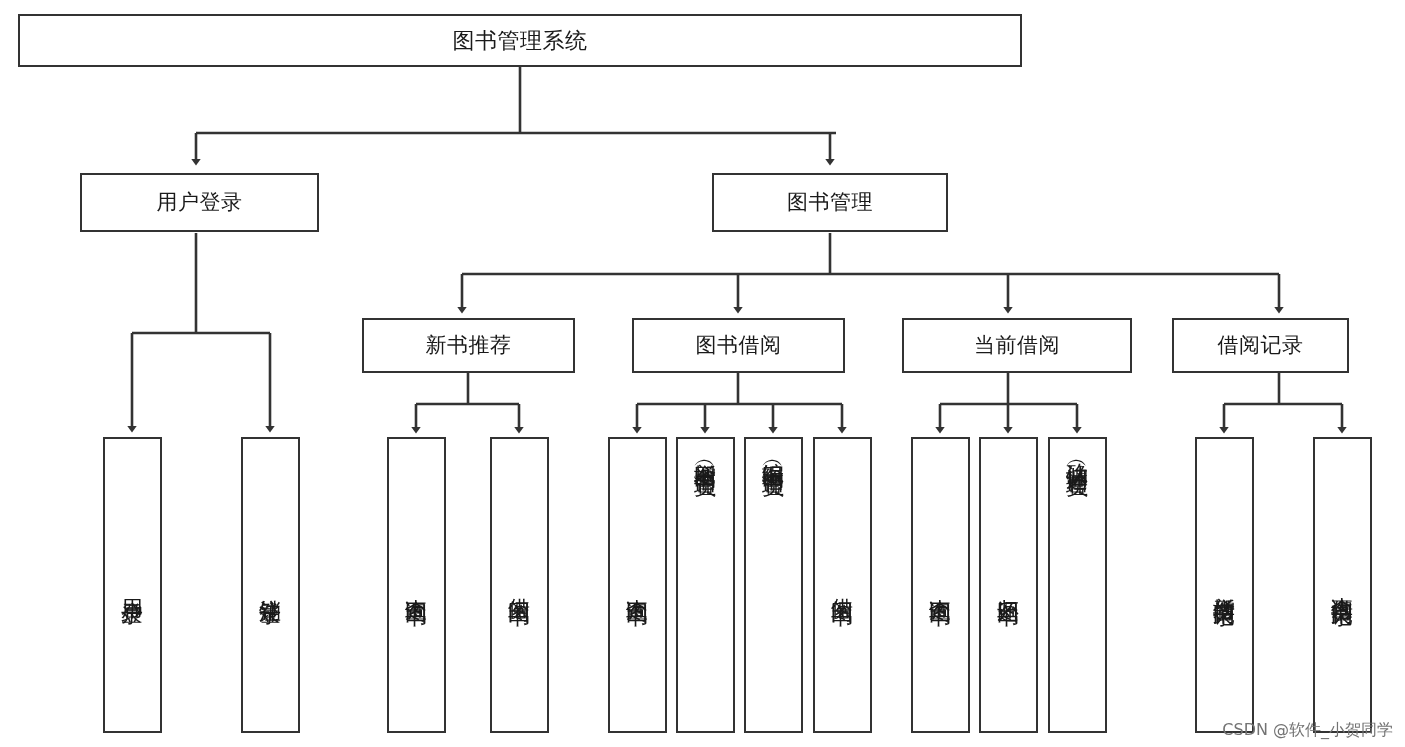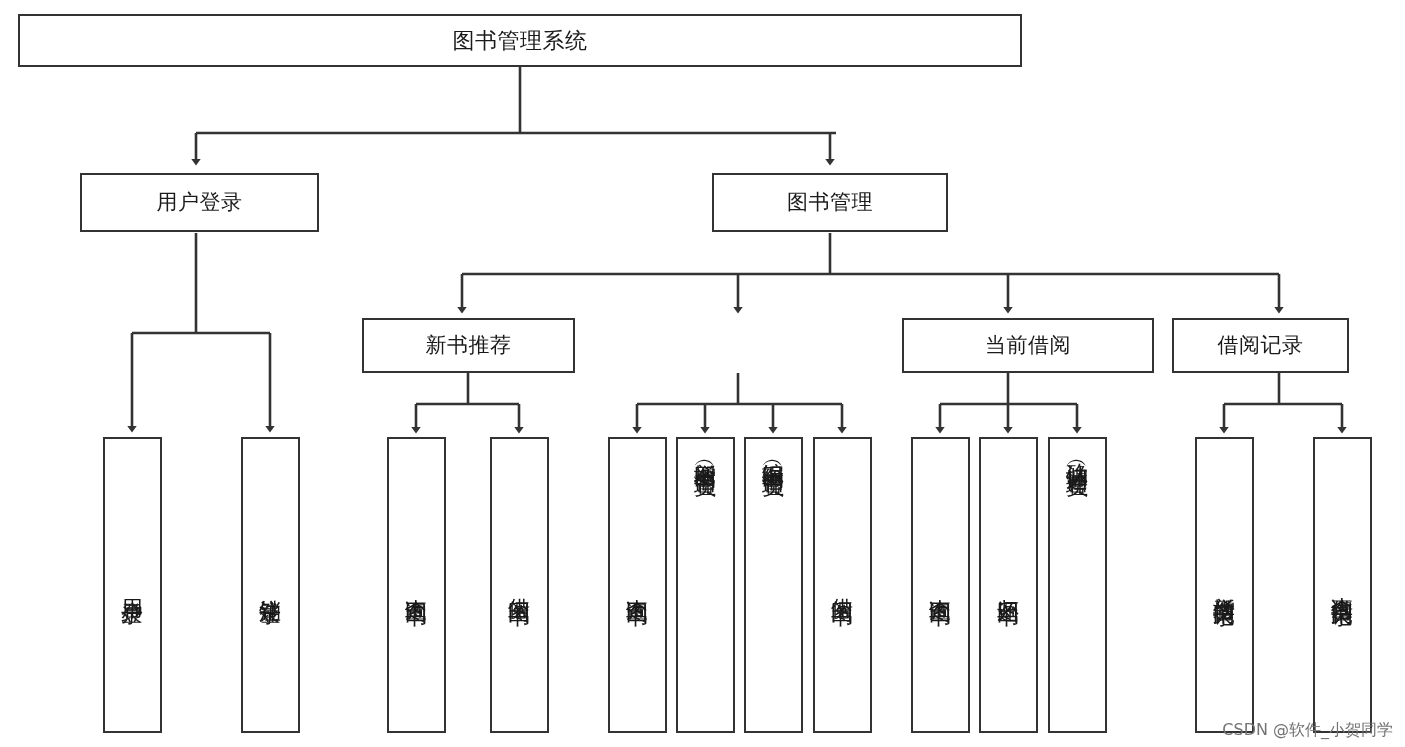--- a/index.html
+++ b/index.html
@@ -143,22 +143,25 @@
   </div>
 
   <div class="node horiz" style="left:362px; top:318px; width:213px; height:55px;">
     <span class="node-label">新书推荐</span>
   </div>
 
   <div class="node horiz" style="left:712px; top:173px; width:236px; height:59px;">
     <span class="node-label">图书管理</span>
   </div>
 
-
-  <div class="node horiz" style="left:902px; top:318px; width:252px; height:55px;">
+  <div class="node horiz" style="left:632px; top:318px; width:213px; height:55px;">
+    <span class="node-label">图书借阅</span>
+  </div>
+
+  <div class="node horiz" style="left:902px; top:318px; width:230px; height:55px;">
     <span class="node-label">当前借阅</span>
   </div>
 
   <div class="node horiz" style="left:1172px; top:318px; width:177px; height:55px;">
     <span class="node-label">借阅记录</span>
   </div>
 
   <div class="node vert center-text" style="left:103px; top:437px; width:59px; height:296px;">
     <span class="node-label">用户登录</span>
   </div>

